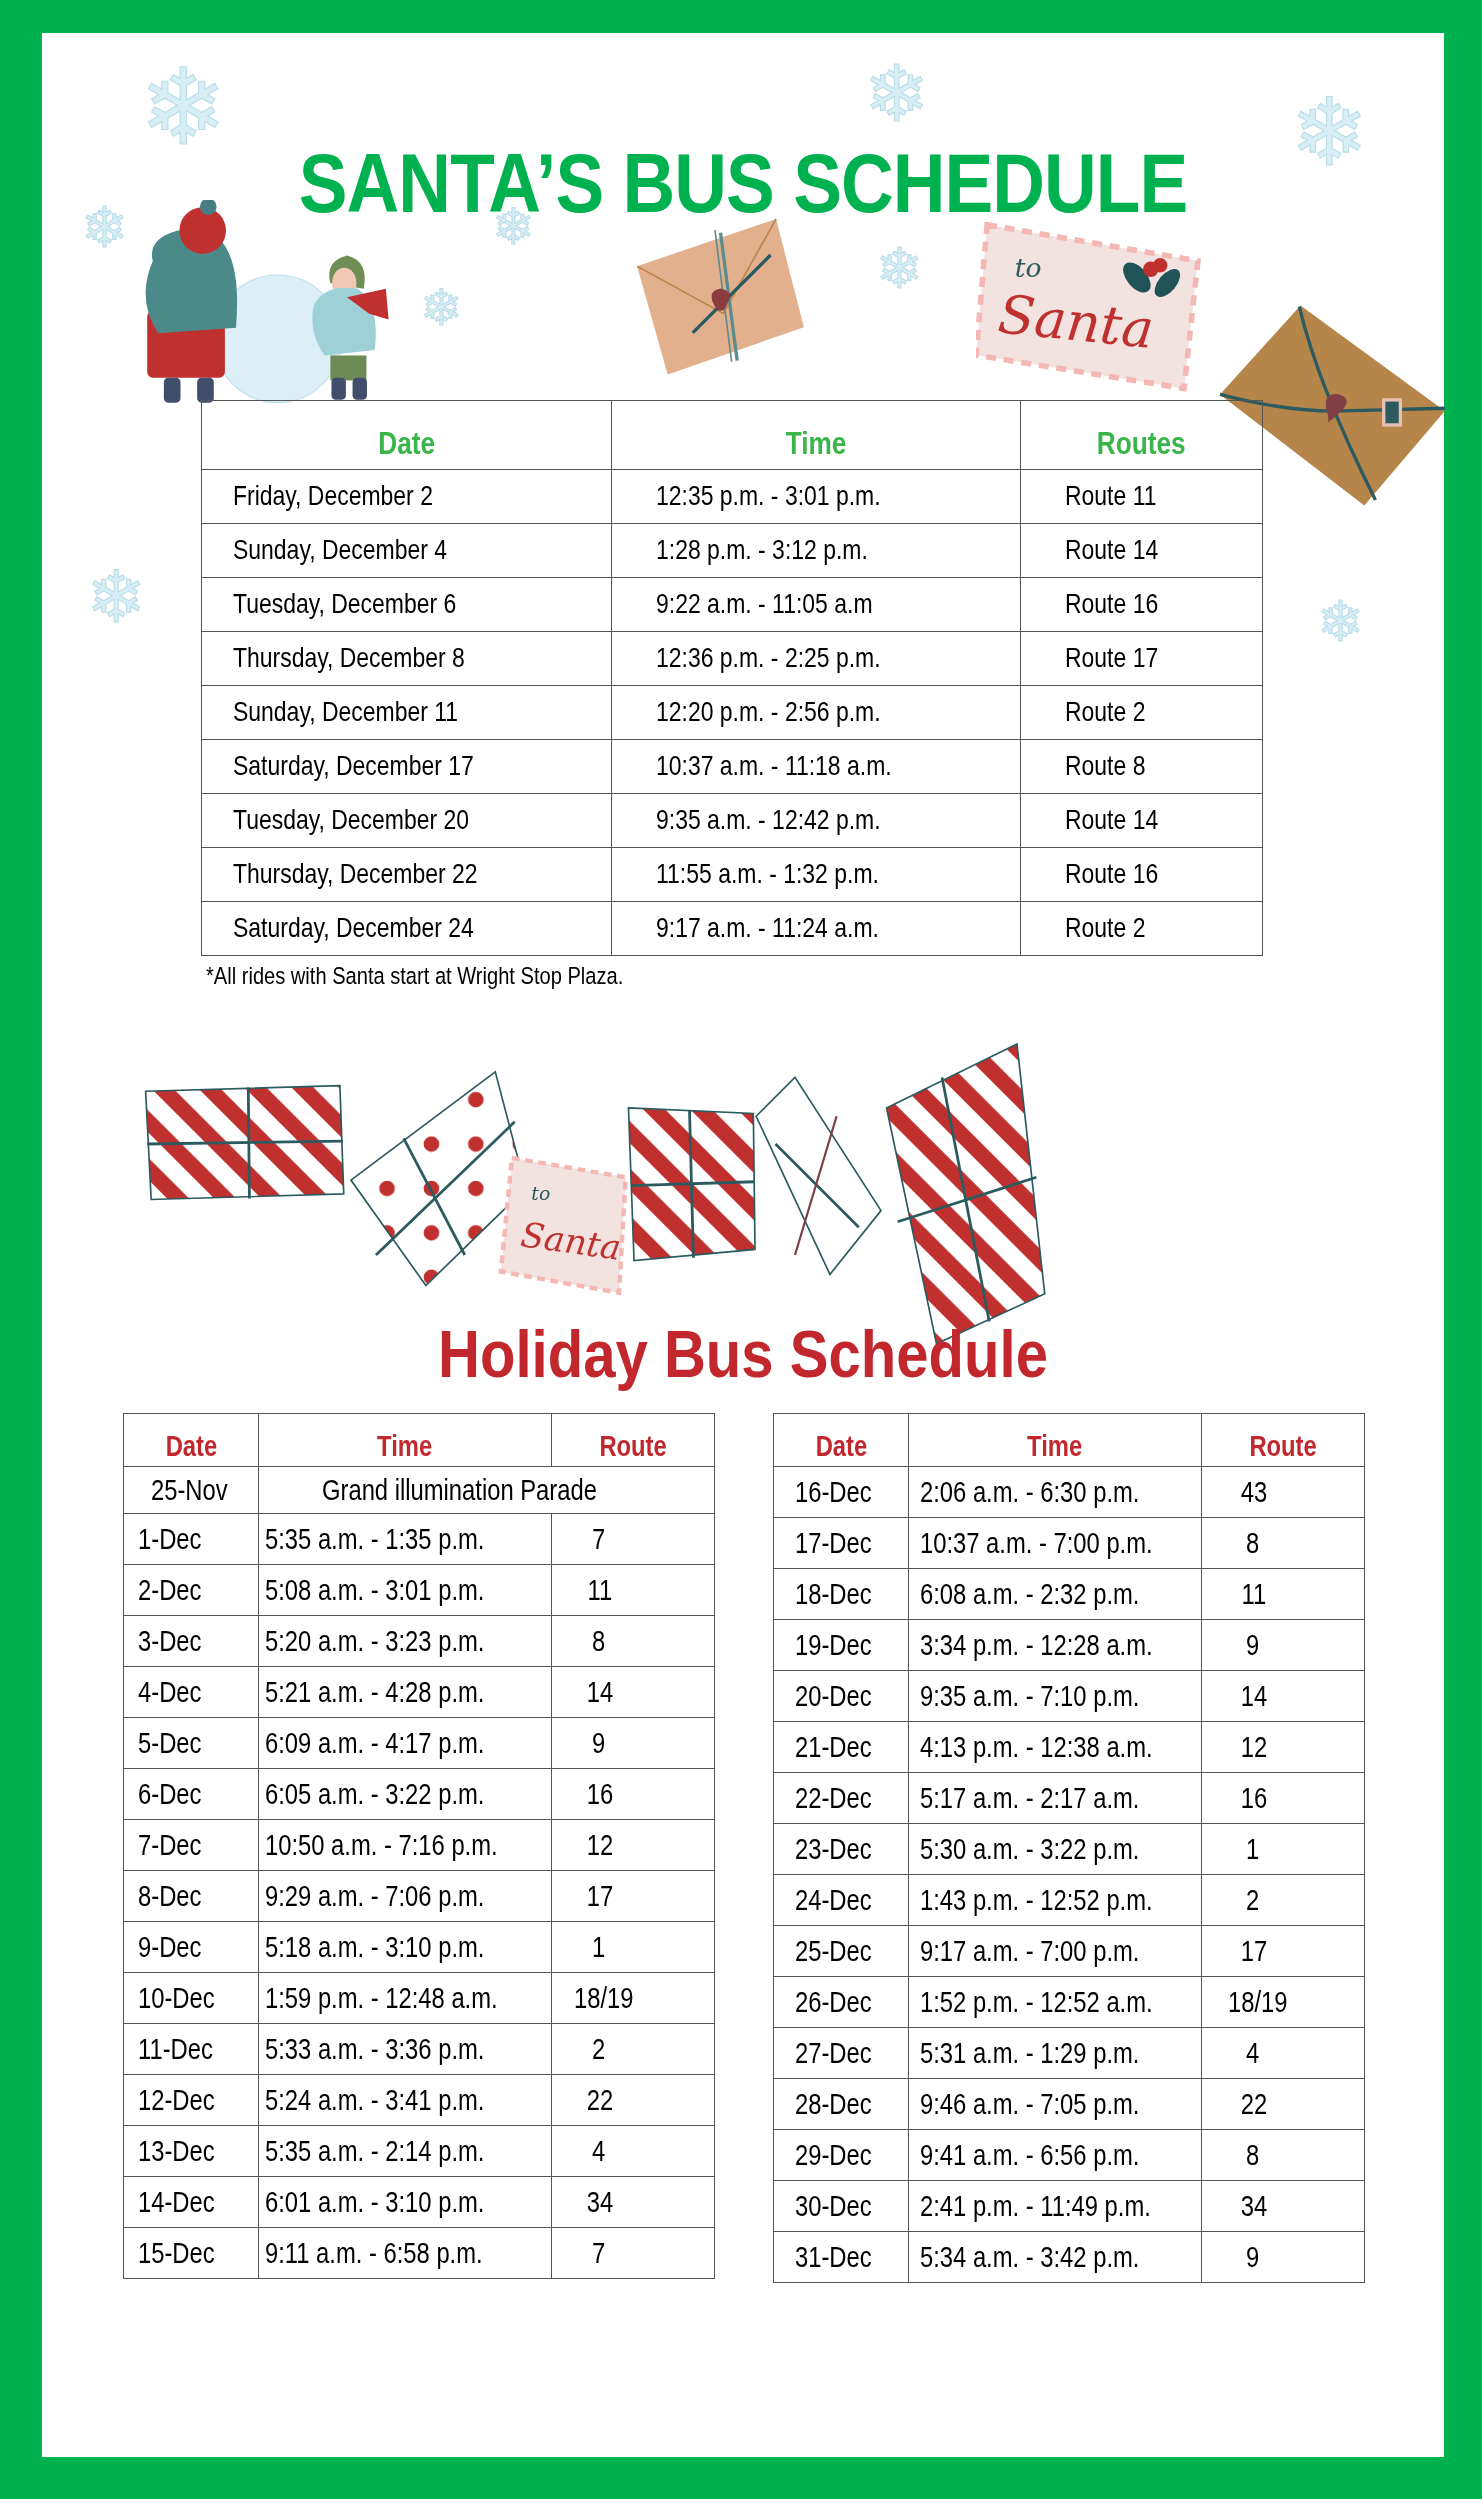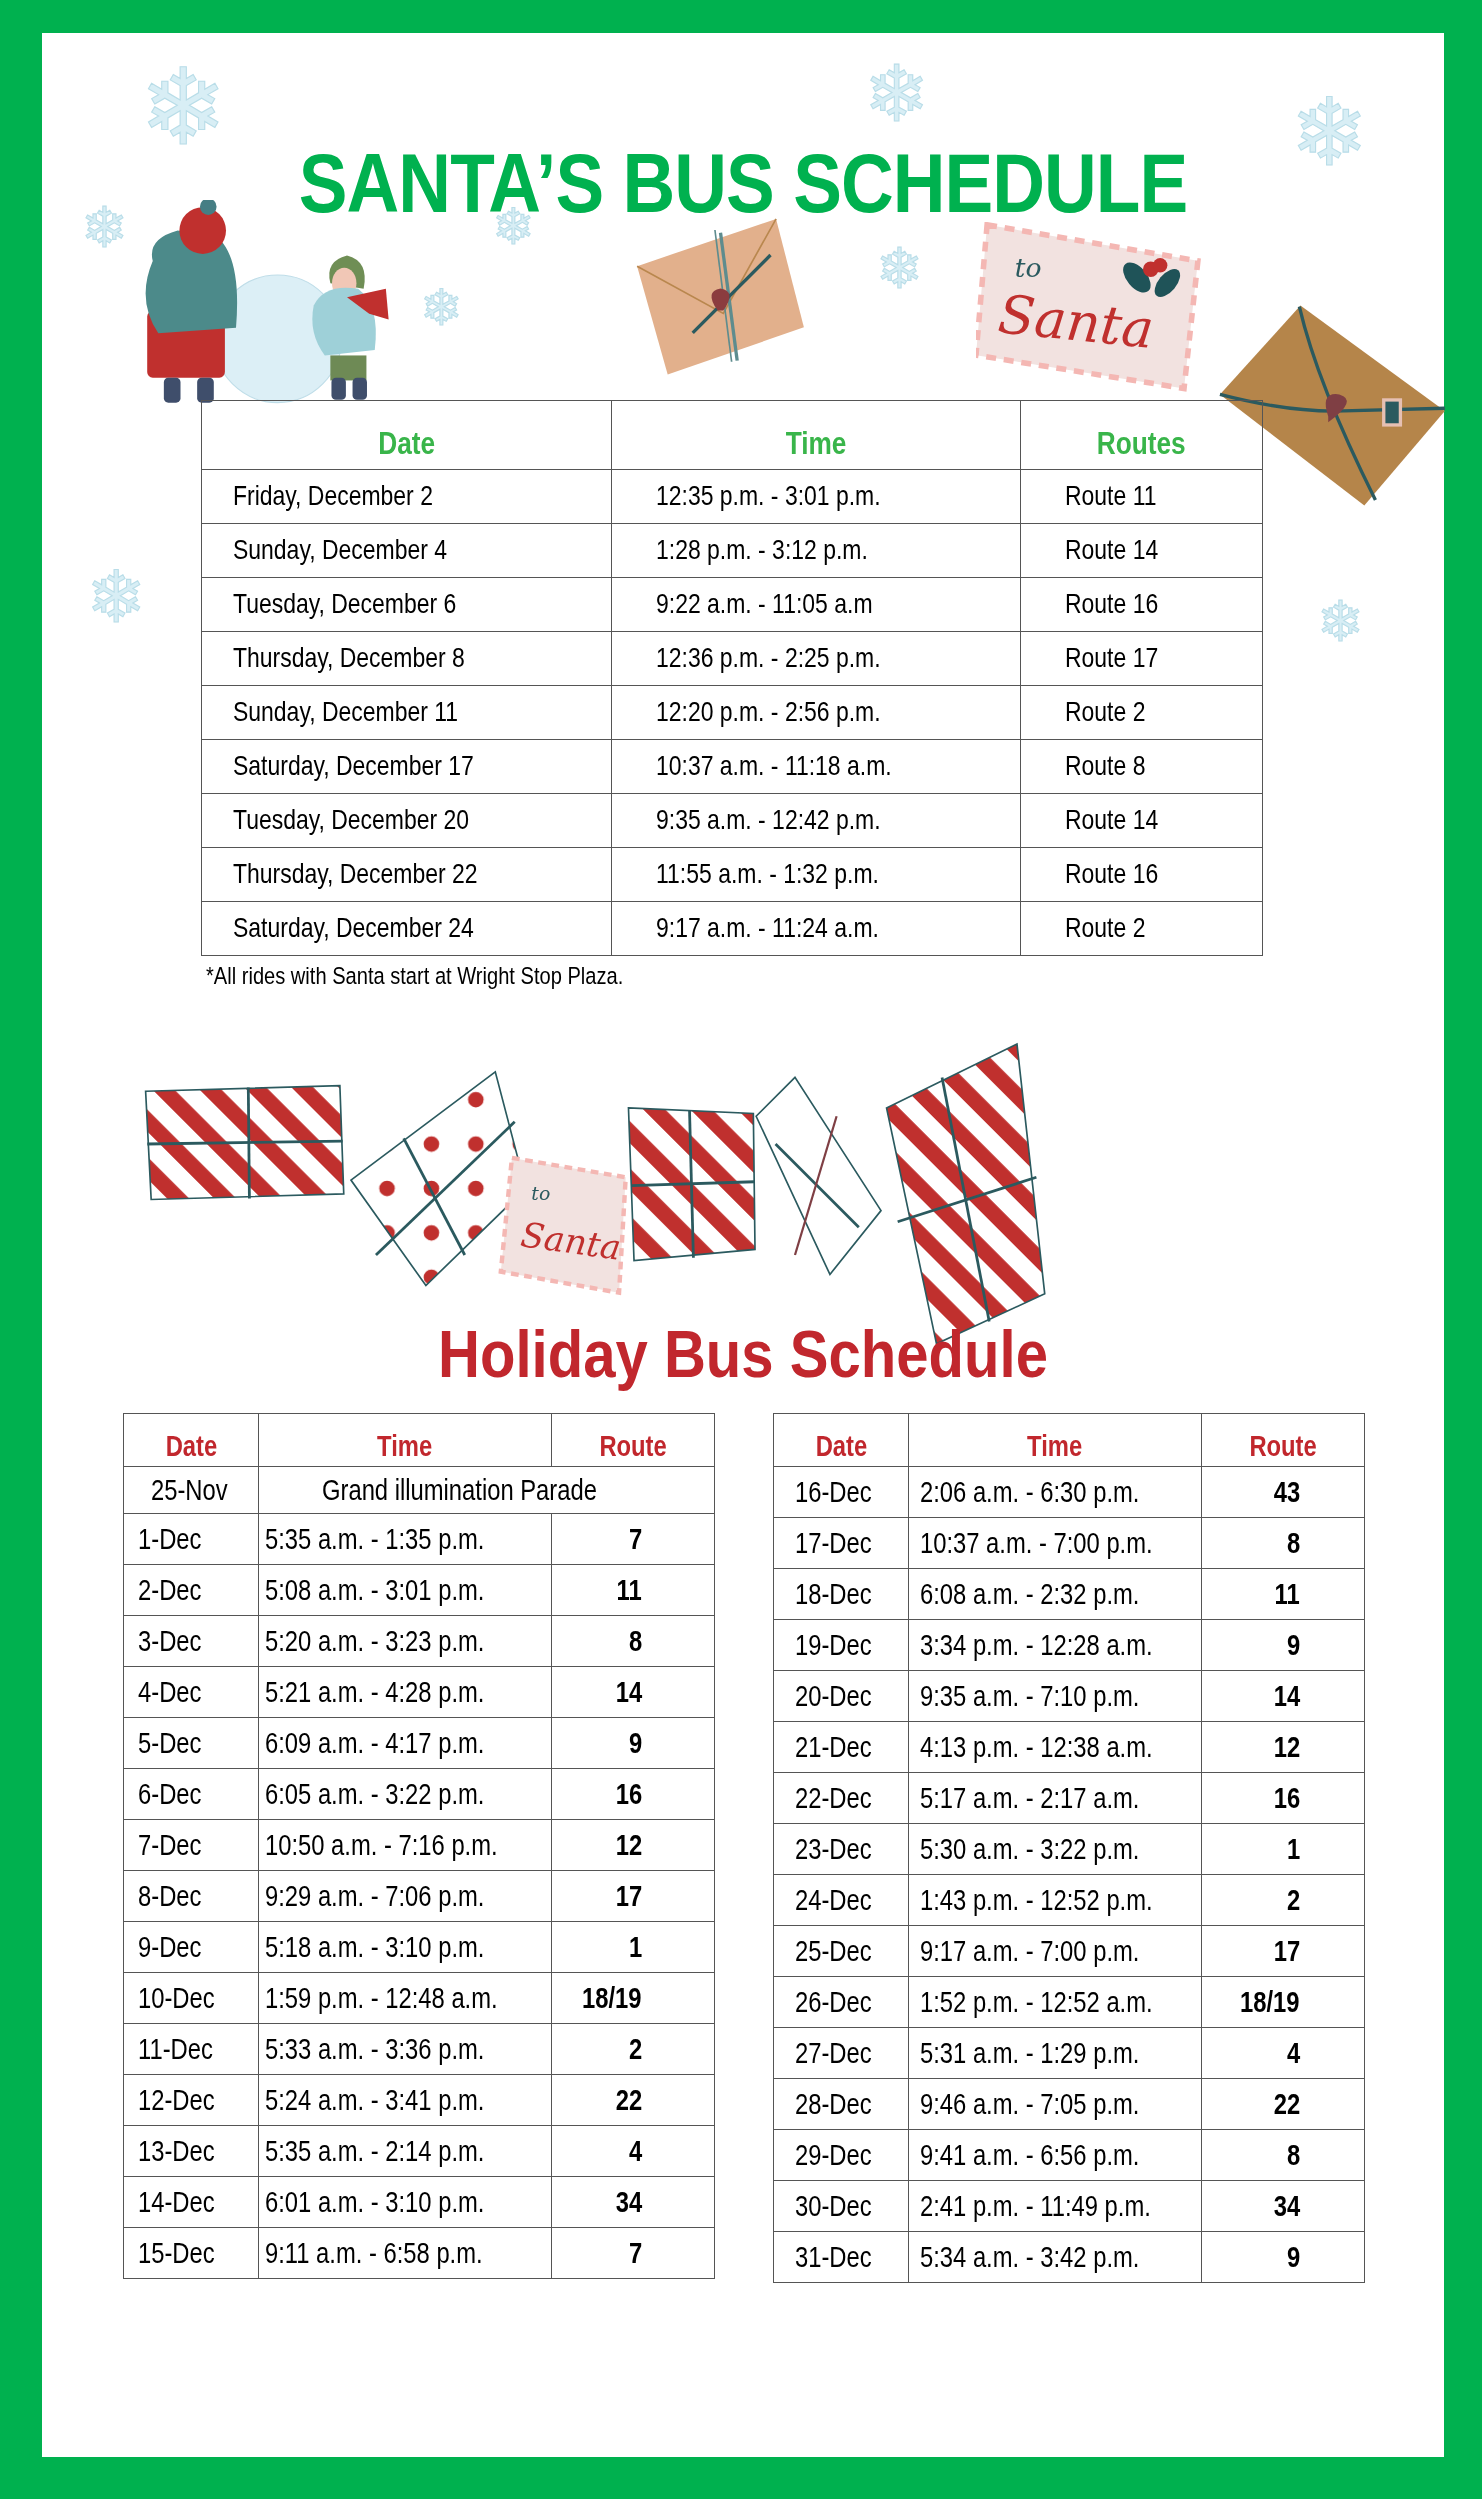--- a/index.html
+++ b/index.html
@@ -30,21 +30,21 @@
     transform:scaleX(0.82); transform-origin:left center; white-space:nowrap; }
 
   .t2 { top:1380px; width:591px; }
   .t2.left { left:81px; }
   .t2.right { left:731px; }
   .t2 th { height:49px; color:#C1272D; font-weight:bold; font-size:29px; text-align:center; vertical-align:bottom; padding-bottom:3.3px; }
   .t2 td { height:50px; font-size:29px; color:#000; }
   .t2 .cond { display:inline-block; transform:scaleX(0.82); transform-origin:left center; }
   .t2 td.c1 { padding-left:14.4px; }
   .t2 td.c2 { padding-left:5.6px; }
-  .t2 td.c3 { text-align:right; padding-right:72px;font-weight:bold; }
+  .t2 td.c3 { text-align:center; padding-right:72px; }
   .t2.right td.c1 { padding-left:21px; }
   .t2.right td.c2 { padding-left:11px; }
   .t2.right td.c3 { padding-right:64px; }
   .t2 td.span { border-right:1.1px solid #555; }
   .t2 .rcond { display:inline-block; transform:scaleX(0.82); transform-origin:right center; }
 
   .snow { position:absolute; color:#D8EEF5; -webkit-text-stroke:1.1px #B9DDE8; line-height:1; font-family:"DejaVu Sans", sans-serif; }
 </style>
 </head>
 <body>

